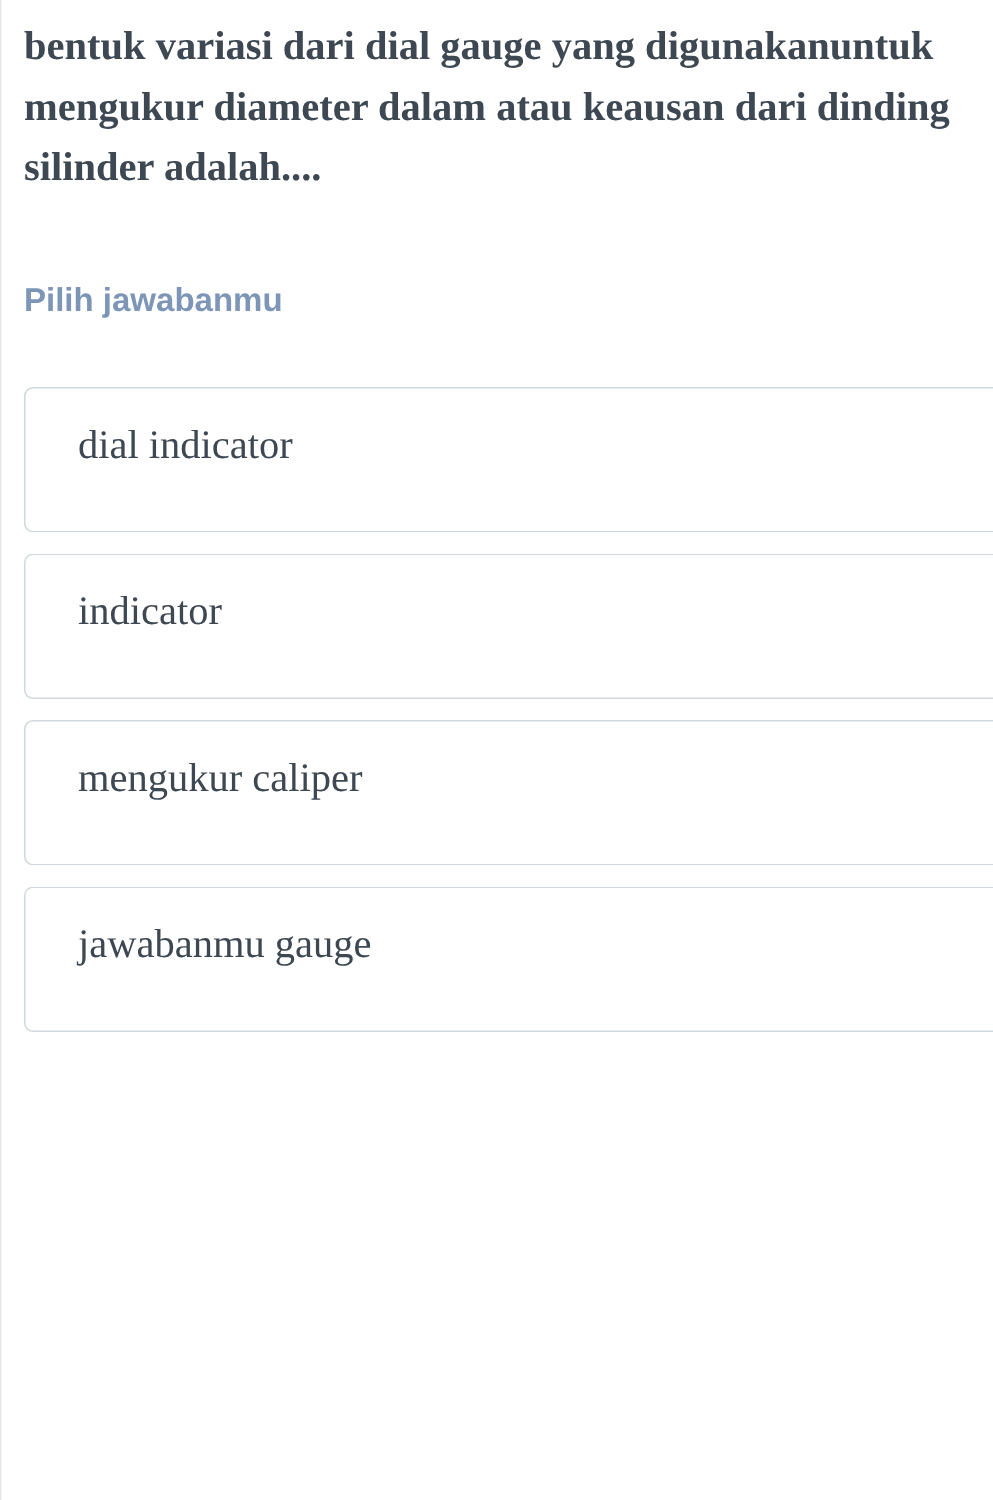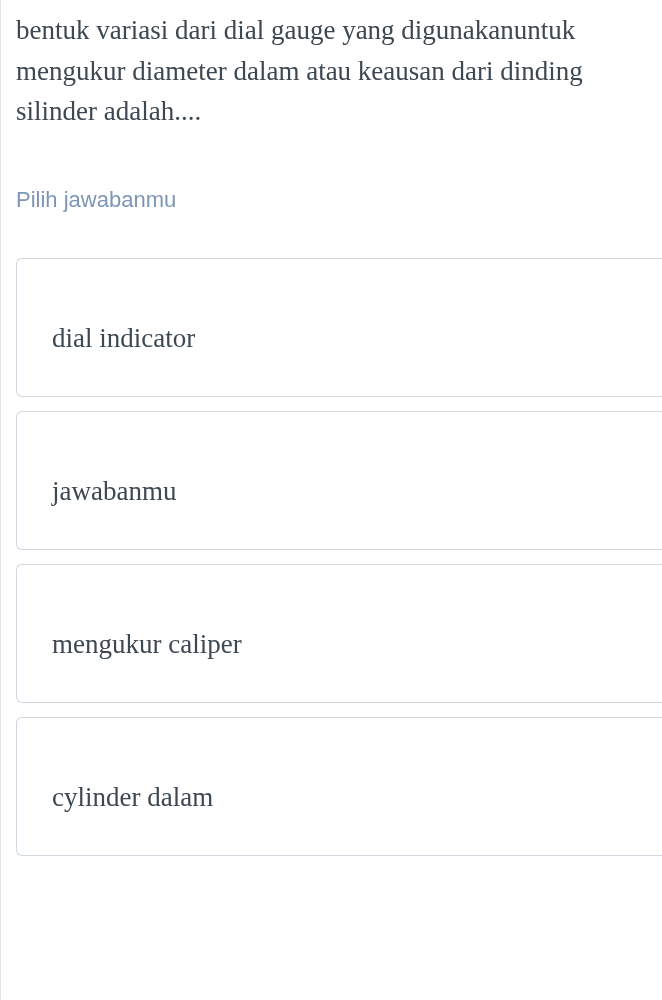--- a/index.html
+++ b/index.html
@@ -18,39 +18,39 @@
     .container {
       border-left: 1px solid #e5e5e5;
       min-height: 1000px;
       padding: 10px 0 0 0;
     }
     .question-text {
       color: #3d4852;
       font-size: 27px;
       line-height: 1.5;
       padding: 0 15px 0 15px;
-      font-weight: 400;
+      font-weight: 700;
     }
     .choose-label {
       color: #7d95b6;
       font-size: 22px;
-      font-weight: 400;
+      font-weight: 700;
       padding: 55px 0 0 15px;
       font-family: -apple-system, BlinkMacSystemFont, 'Segoe UI', Arial, sans-serif;
     }
     .options {
       padding: 45px 0 0 15px;
     }
     .option {
       border: 1px solid #d0d7de;
       border-radius: 6px;
       border-right: none;
       border-top-right-radius: 0;
       border-bottom-right-radius: 0;
-      padding: 64px 0 42px 35px;
+      padding: 22px 0 42px 35px;
       margin-bottom: 14px;
       cursor: pointer;
       background: #ffffff;
     }
     .option-text {
       color: #3d4852;
       font-size: 27px;
       font-weight: 400;
     }
   </style>
@@ -58,22 +58,22 @@
 <body>
 
 <div class="container">
   <div class="question-text">bentuk variasi dari dial gauge yang digunakanuntuk mengukur diameter dalam atau keausan dari dinding silinder adalah....</div>
   <div class="choose-label">Pilih jawabanmu</div>
   <div class="options">
     <div class="option">
       <span class="option-text">dial indicator</span>
     </div>
     <div class="option">
-      <span class="option-text">jawabanmu</span>
+      <span class="option-text">indicator</span>
     </div>
     <div class="option">
       <span class="option-text">mengukur caliper</span>
     </div>
     <div class="option">
-      <span class="option-text">cylinder dalam</span>
+      <span class="option-text">jawabanmu gauge</span>
     </div>
   </div>
 </div>
 
 </body></html>

